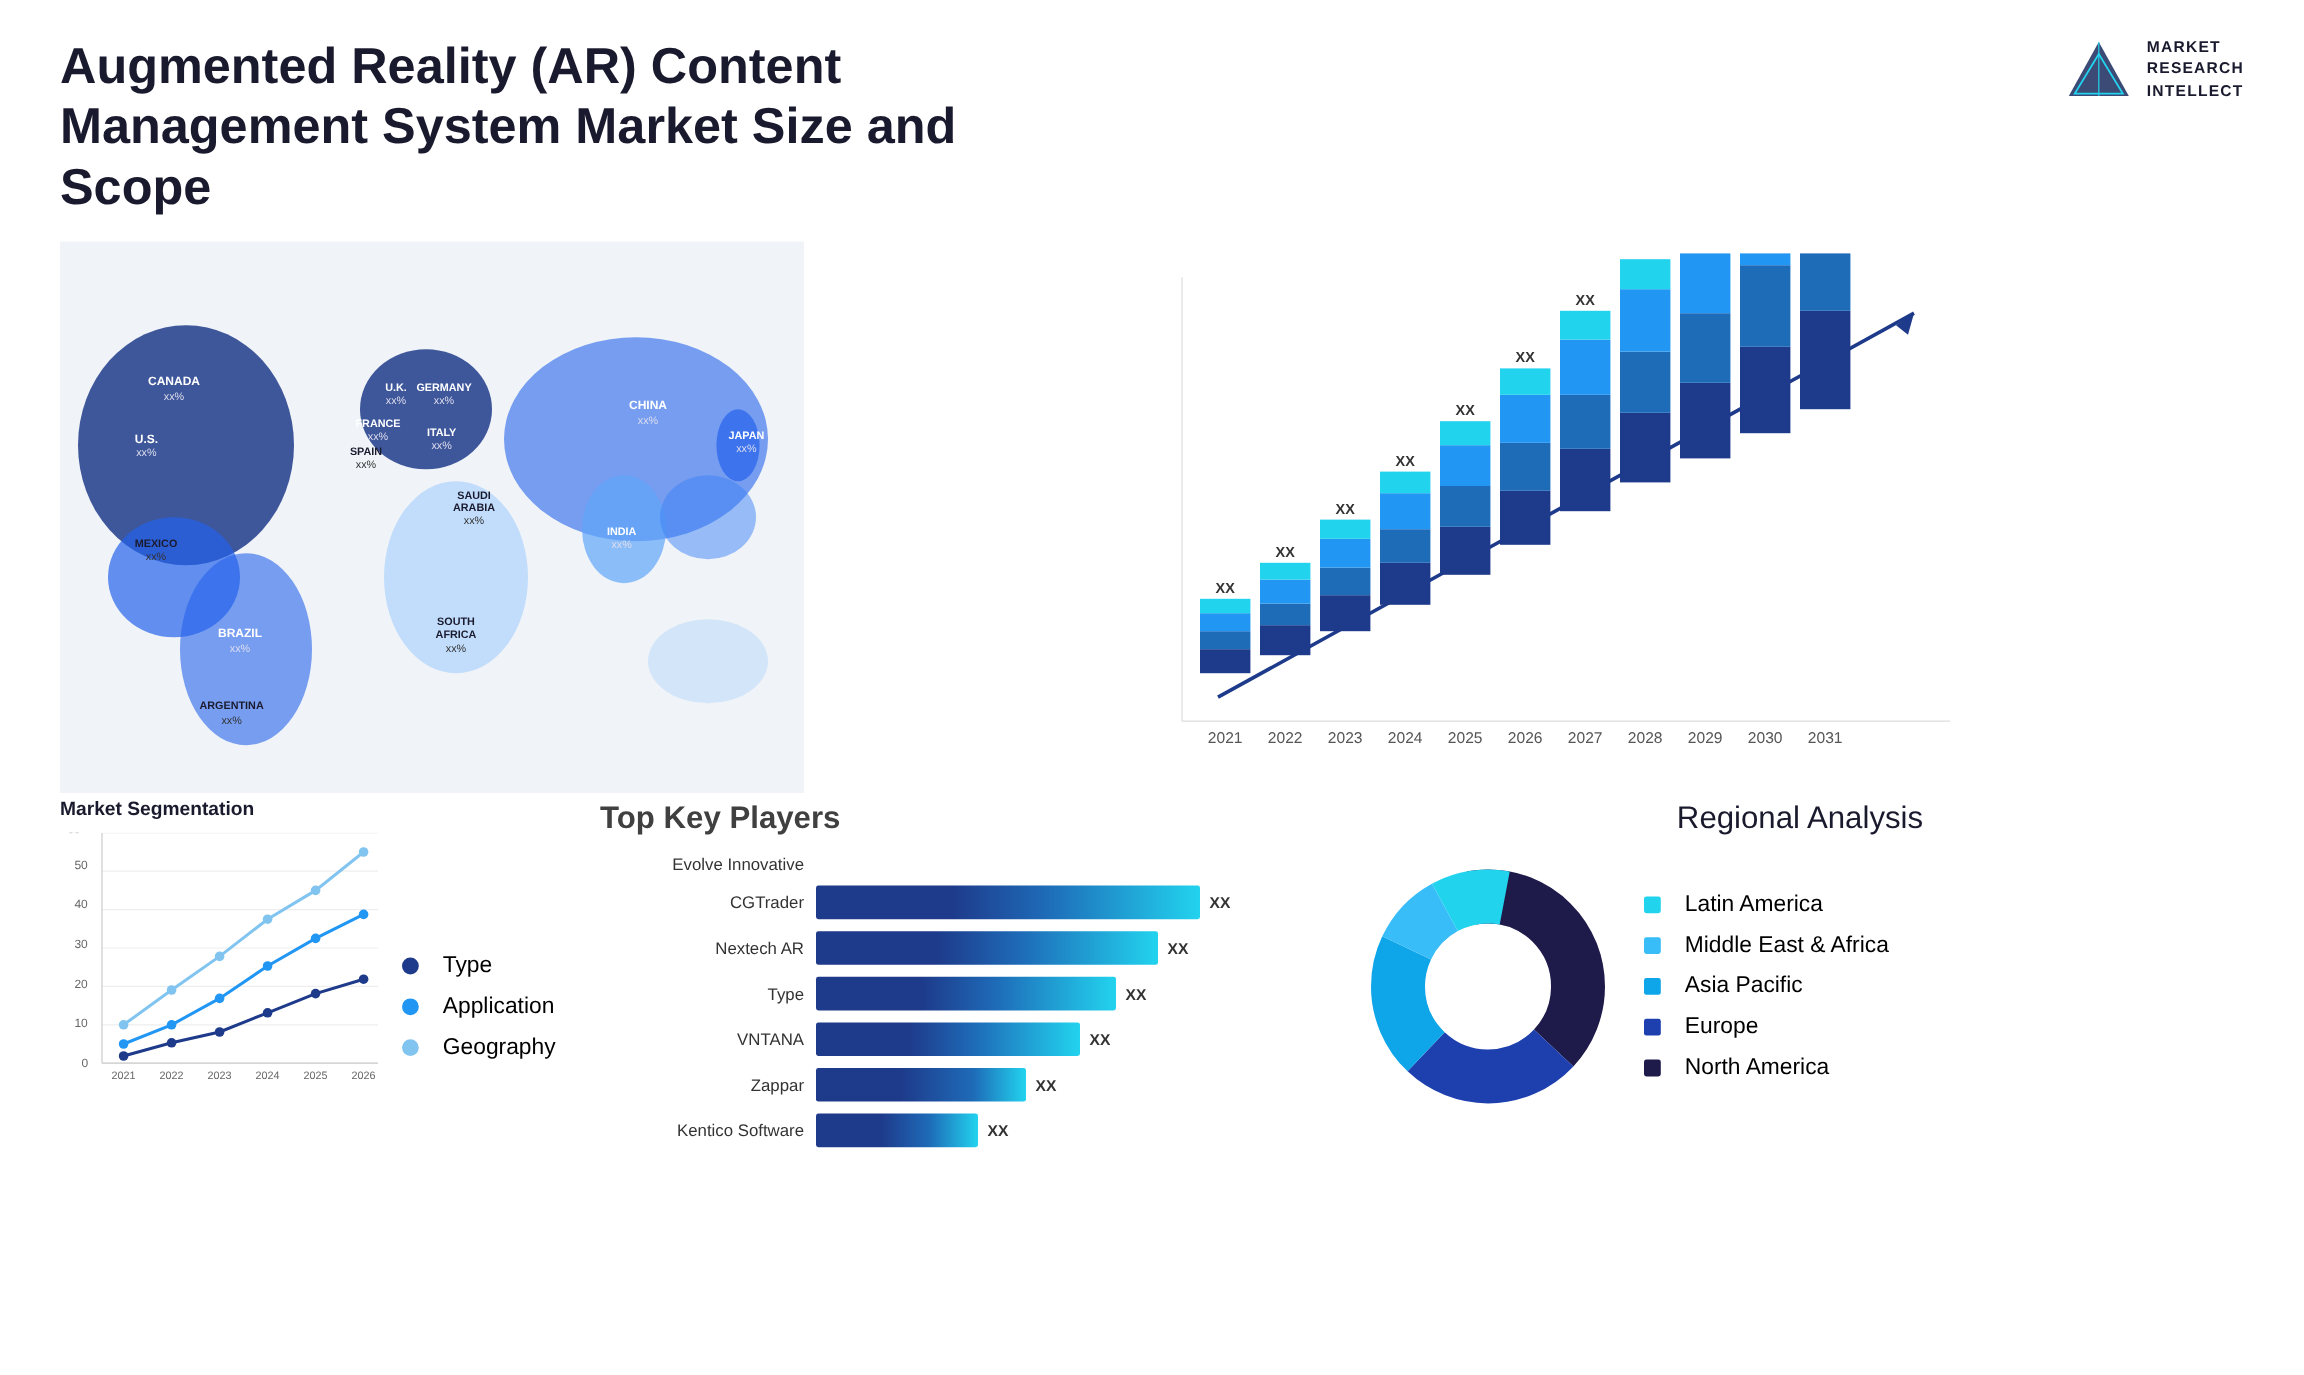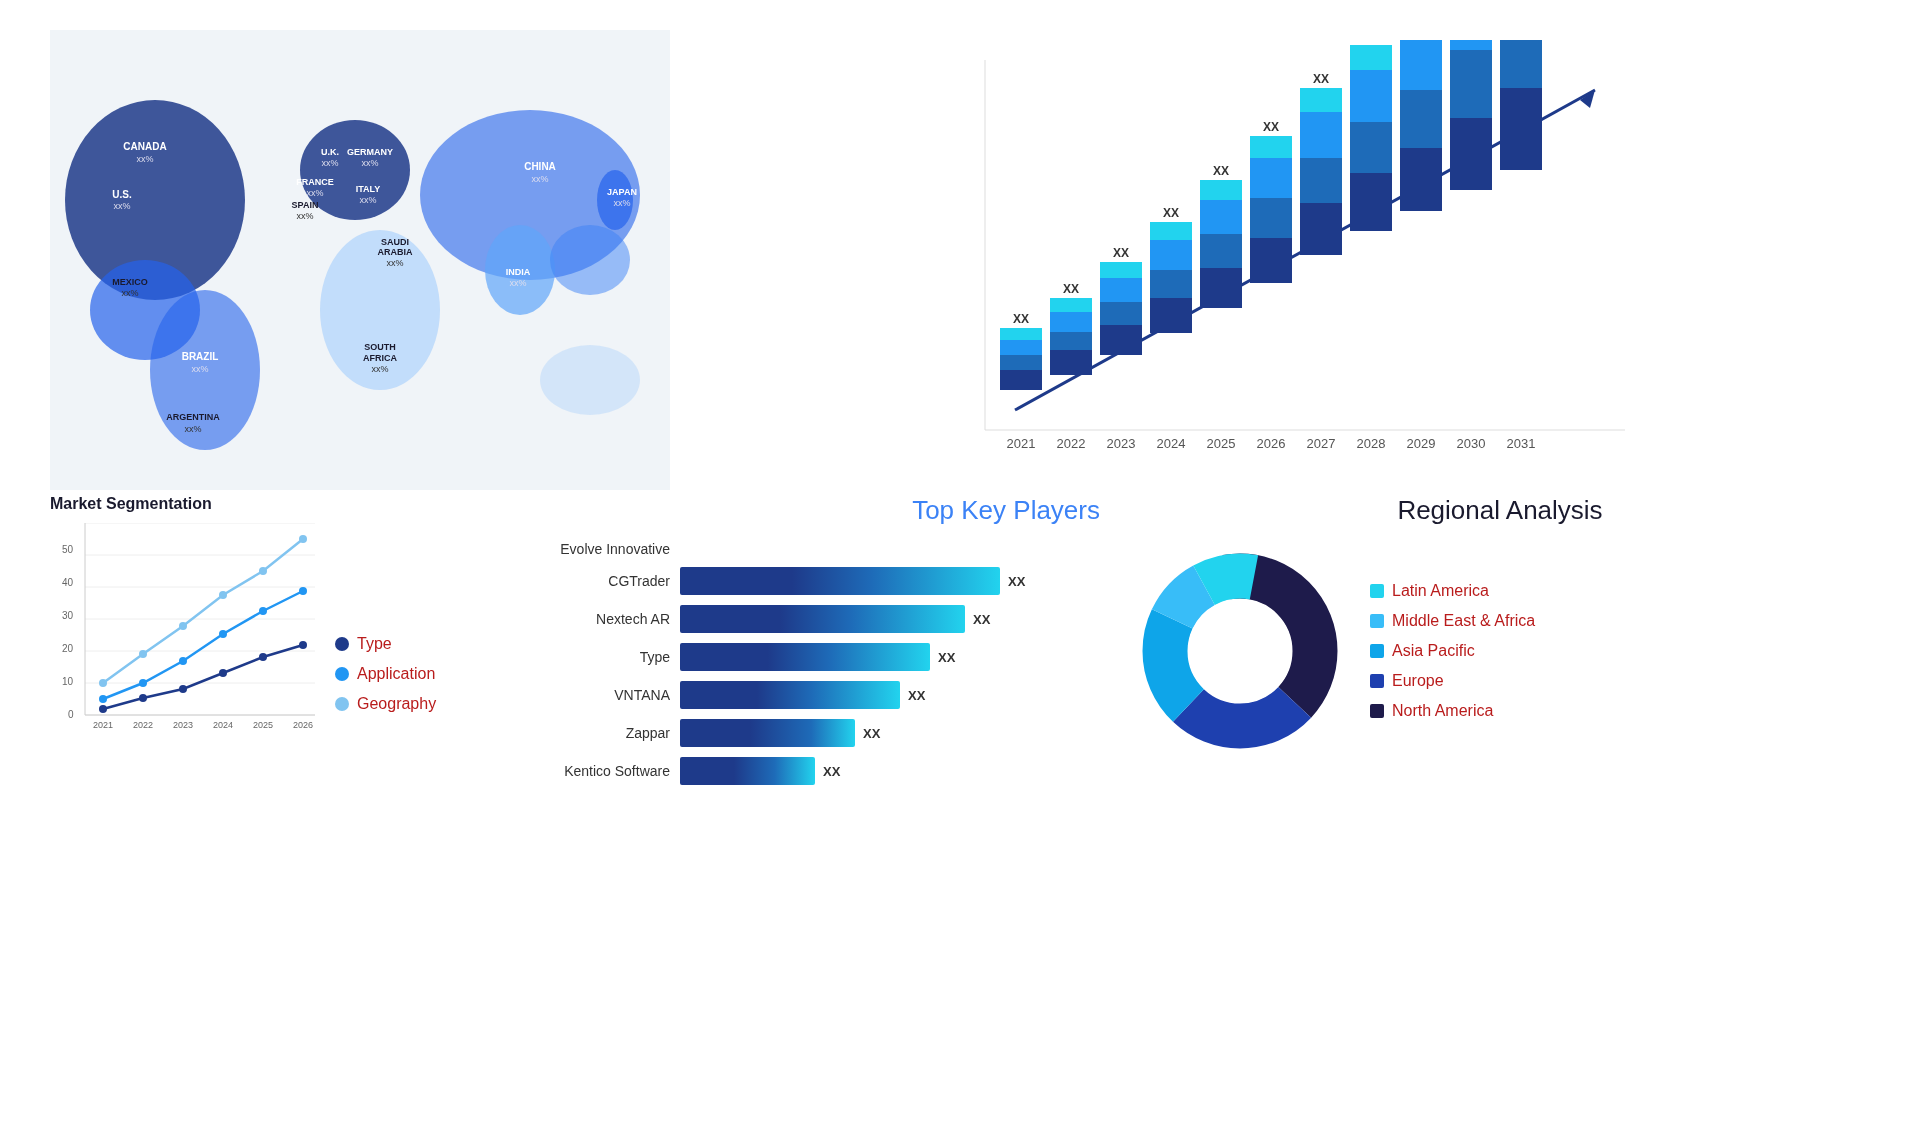--- a/index.html
+++ b/index.html
@@ -57,36 +57,36 @@
     }
     .seg-legend {
       display: flex;
       flex-direction: column;
       gap: 12px;
       padding-bottom: 30px;
     }
     .legend-item {
       display: flex;
       align-items: center;
-      gap: 8px;
-      font-size: 16px;
-      color: #b91c1c;
+      gap: 20px;
+      font-size: 19px;
+      color: #000000;
     }
     .legend-dot {
       width: 14px;
       height: 14px;
       border-radius: 50%;
     }
     
     .key-players-title {
       font-size: 26px;
-      font-weight: 400;
-      color: #3b82f6;
+      font-weight: 700;
+      color: #404040;
       margin-bottom: 15px;
-      text-align: right;
+      text-align: left;
     }
     .player-row {
       display: flex;
       align-items: center;
       margin-bottom: 10px;
       gap: 10px;
     }
     .player-name {
       width: 170px;
       font-size: 14px;
@@ -132,20 +132,35 @@
       color: #666;
       text-align: right;
       margin-top: 8px;
     }
   </style>
 </head>
 <body>
 
 <div class="container">
 
+  <div class="header">
+    <h1 class="title">Augmented Reality (AR) Content Management System Market Size and Scope</h1>
+    <div class="logo">
+      <svg class="logo-icon" viewBox="0 0 60 55">
+        <polygon points="30,5 55,50 5,50" fill="#1a2a5e" opacity="0.85"></polygon>
+        <polygon points="30,15 50,48 10,48" fill="none" stroke="#22d3ee" stroke-width="1.5"></polygon>
+        <line x1="30" y1="5" x2="30" y2="50" stroke="#22d3ee" stroke-width="1"></line>
+      </svg>
+      <div class="logo-text">
+        <div>MARKET</div>
+        <div>RESEARCH</div>
+        <div>INTELLECT</div>
+      </div>
+    </div>
+  </div>
 
   <div style="display:grid; grid-template-columns: 620px 1fr; gap: 30px; height: 460px;">
 
     <div style="position:relative; overflow:hidden;">
       <svg viewBox="0 0 620 460" width="620" height="460">
 
         <rect width="620" height="460" fill="#f0f4f8"></rect>
 
         <ellipse cx="105" cy="170" rx="90" ry="100" fill="#1e3a8a" opacity="0.85"></ellipse>
         <ellipse cx="95" cy="280" rx="55" ry="50" fill="#2563eb" opacity="0.7"></ellipse>

